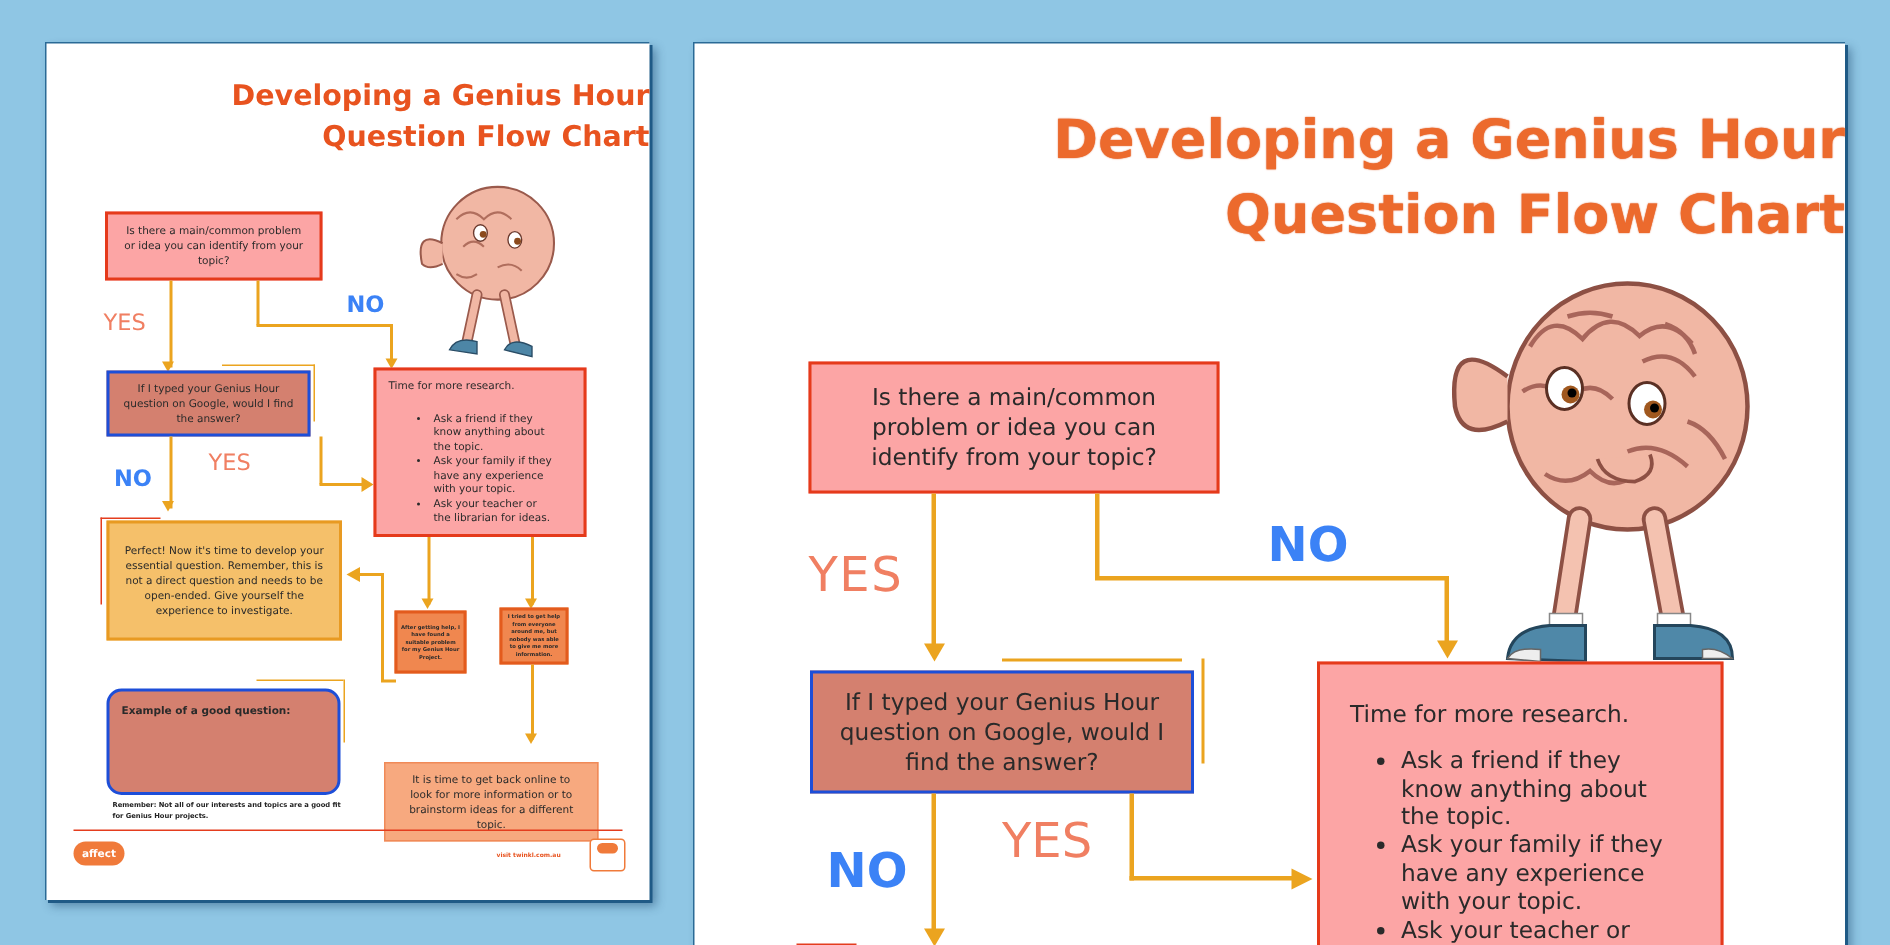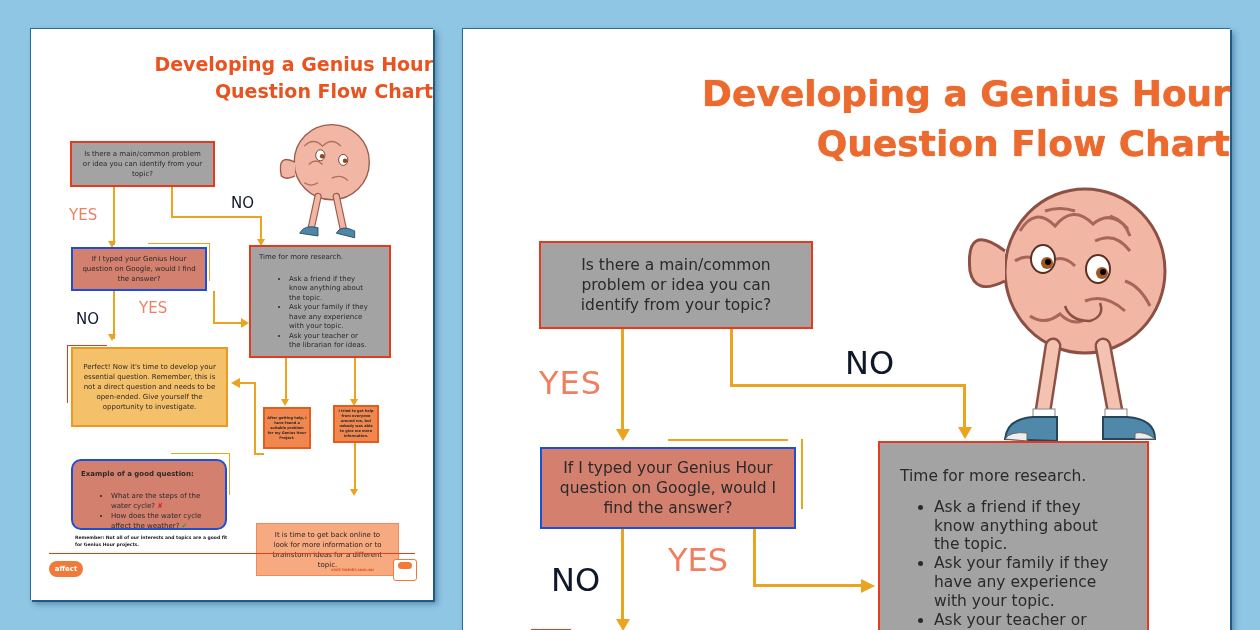--- a/index.html
+++ b/index.html
@@ -1,32 +1,32 @@
 <!DOCTYPE html>
 <html><head>
 <meta charset="utf-8">
 <style>
   html, body { margin:0; padding:0; }
   body { width:1260px; height:630px; background:#8fc6e4; position:relative; overflow:hidden; font-family:"DejaVu Sans", sans-serif; }
   .page { position:absolute; background:#fff; box-shadow: 2px 2px 0 #1f5a86, 4px 4px 6px rgba(20,60,100,0.45); border-left:1px solid #2a6a96; border-top:1px solid #2a6a96; }
   .abs { position:absolute; }
   .title { color:#e8531f; font-weight:bold; text-align:right; font-family:"DejaVu Sans", sans-serif; }
   .box { position:absolute; box-sizing:border-box; text-align:center; color:#2a2a2a; display:flex; align-items:center; justify-content:center; }
-  .cream { background:#a3a3a3; border:2px solid #e53a1b; }
+  .cream { background:#fca5a5; border:2px solid #e53a1b; }
   .rose { background:#d4806f; border:2px solid #1d4ed8; }
   .amber { background:#f5c06a; border:2px solid #e89a22; }
   .peach { background:#f7a97f; border:1px solid #f08a58; }
   .orange { background:#f0874f; border:2px solid #e35b1d; }
   .line { position:absolute; background:#eba41f; }
   .arrow-d { position:absolute; width:0; height:0; border-left:6px solid transparent; border-right:6px solid transparent; border-top:10px solid #eba41f; }
   .arrow-r { position:absolute; width:0; height:0; border-top:6px solid transparent; border-bottom:6px solid transparent; border-left:10px solid #eba41f; }
   .arrow-l { position:absolute; width:0; height:0; border-top:5px solid transparent; border-bottom:5px solid transparent; border-right:9px solid #eba41f; }
   .lbl { position:absolute; font-family:"DejaVu Sans", sans-serif; }
   .yes { color:#f07f62; }
-  .no { color:#0f172a; }
+  .no { color:#3b82f6;font-weight:bold; }
   ul { margin:12px; padding-left:18px; text-align:left; }
   .redline { position:absolute; background:#e43d1e; }
 </style>
 </head>
 <body>
 
 <div class="page" style="left:30px; top:28px; width:402px; height:571px;">
   <div class="title abs" style="left:0; top:22px; width:402px; font-size:19px; line-height:27px;">
     <div>Developing a Genius Hour</div>
     <div>Question Flow Chart</div>
@@ -80,53 +80,49 @@
     <ul>
       <li>Ask a friend if they know anything about the topic.</li>
       <li>Ask your family if they have any experience with your topic.</li>
       <li>Ask your teacher or the librarian for ideas.</li>
     </ul>
   </div>
 
   <div class="redline" style="left:36px; top:316px; width:1px; height:58px;"></div>
   <div class="redline" style="left:36px; top:316px; width:40px; height:1px;"></div>
   <div class="box amber" style="left:40px; top:318px; width:157px; height:80px; font-size:7px; line-height:10px; padding:4px 10px;">
-    <span>Perfect! Now it's time to develop your essential question. Remember, this is not a direct question and needs to be open-ended. Give yourself the opportunity to investigate.</span>
+    <span>Perfect! Now it's time to develop your essential question. Remember, this is not a direct question and needs to be open-ended. Give yourself the experience to investigate.</span>
   </div>
   <div class="arrow-l" style="left:200px; top:349px;"></div>
   <div class="line" style="left:208px; top:353px; width:16px; height:2px;"></div>
   <div class="line" style="left:223px; top:353px; width:2px; height:72px;"></div>
   <div class="line" style="left:223px; top:424px; width:10px; height:2px;"></div>
 
   <div class="line" style="left:254px; top:329px; width:2px; height:45px;"></div>
   <div class="arrow-d" style="left:250px; top:370px; border-left-width:4px; border-right-width:4px; border-top-width:7px;"></div>
   <div class="line" style="left:323px; top:329px; width:2px; height:45px;"></div>
   <div class="arrow-d" style="left:319px; top:370px; border-left-width:4px; border-right-width:4px; border-top-width:7px;"></div>
 
   <div class="box orange" style="left:232px; top:378px; width:48px; height:42px; font-size:3.5px; line-height:5px; padding:2px; font-weight:bold;">
     <span>After getting help, I have found a suitable problem for my Genius Hour Project.</span>
   </div>
   <div class="box orange" style="left:302px; top:376px; width:46px; height:38px; font-size:3.5px; line-height:5px; padding:2px; font-weight:bold;">
     <span>I tried to get help from everyone around me, but nobody was able to give me more information.</span>
   </div>
   <div class="line" style="left:323px; top:414px; width:2px; height:50px;"></div>
   <div class="arrow-d" style="left:319px; top:460px; border-left-width:4px; border-right-width:4px; border-top-width:7px;"></div>
 
-  <div class="box peach" style="left:225px; top:494px; width:143px; height:53px; font-size:7px; line-height:10px; padding:3px 12px;">
+  <div class="box peach" style="left:225px; top:479px; width:143px; height:53px; font-size:7px; line-height:10px; padding:3px 12px;">
     <span>It is time to get back online to look for more information or to brainstorm ideas for a different topic.</span>
   </div>
 
   <div class="line" style="left:140px; top:424px; width:58px; height:1px;"></div>
   <div class="line" style="left:198px; top:424px; width:1px; height:42px;"></div>
   <div class="box rose" style="left:40px; top:430px; width:156px; height:71px; border-radius:10px; font-size:7px; line-height:10px; padding:4px 8px; display:block; text-align:left;">
     <div style="margin-top:4px;font-weight:bold;">Example of a good question:</div>
-    <ul>
-      <li><span>What are the steps of the water cycle?</span> <span style="color:#e0201a;">✘</span></li>
-      <li><span>How does the water cycle affect the weather?</span> <span style="color:#3a9a2a;">✔</span></li>
-    </ul>
   </div>
   <div class="abs" style="left:44px; top:505px; width:160px; font-size:4.5px; line-height:7px; font-weight:bold; color:#222;">Remember: Not all of our interests and topics are a good fit for Genius Hour projects.</div>
 
   <div class="redline" style="left:18px; top:524px; width:366px; height:1px;"></div>
   <div class="abs" style="left:18px; top:532px; width:34px; height:16px; background:#f07a3a; border-radius:8px; color:#fff; font-size:7px; font-weight:bold; text-align:center; line-height:16px;"><span>affect</span></div>
   <div class="abs" style="left:300px; top:538px; font-size:4px; color:#e8531f; font-weight:bold;">visit twinkl.com.au</div>
   <div class="abs" style="left:362px; top:530px; width:22px; height:20px; border:1px solid #f07a3a; border-radius:3px; background:#fff;">
     <div style="width:14px; height:7px; background:#f07a3a; border-radius:4px; margin:2px auto 0;"></div>
   </div>
 </div>

